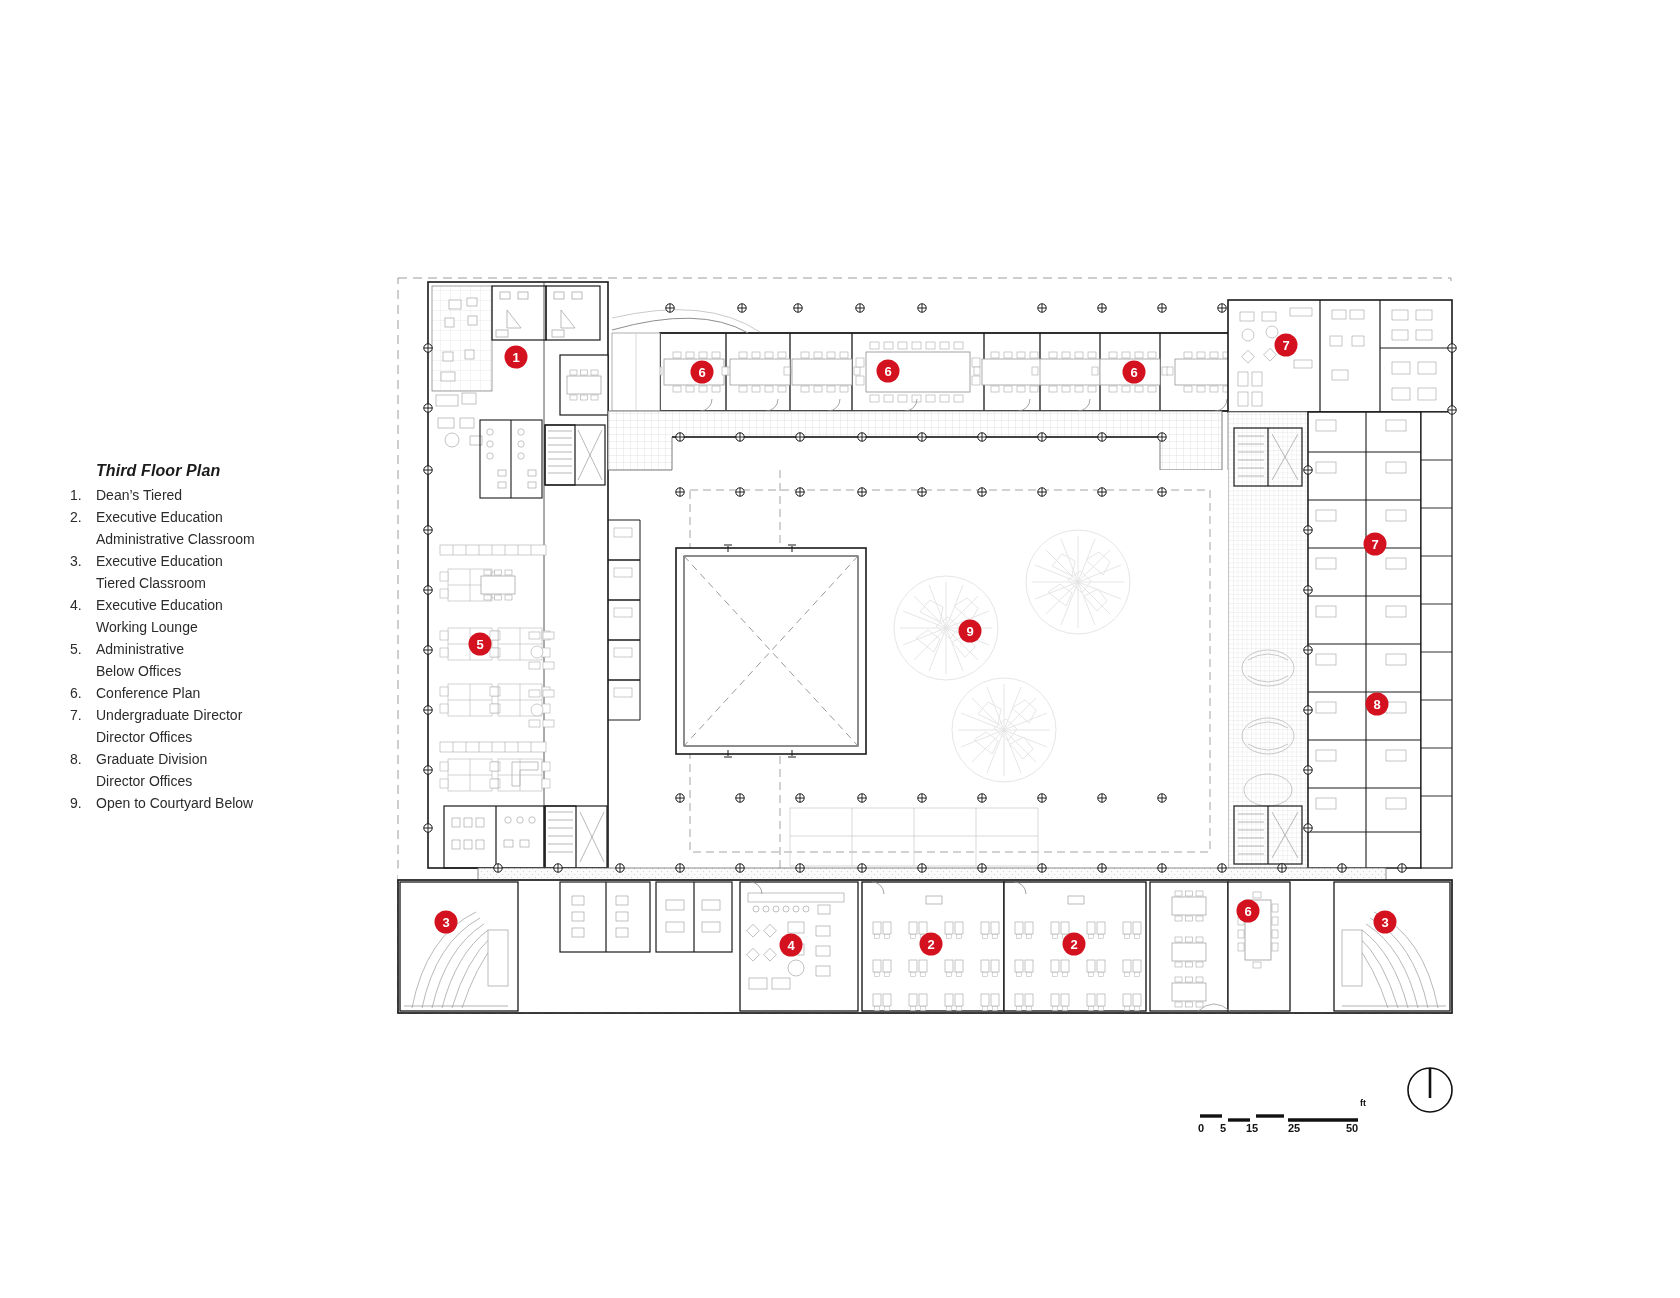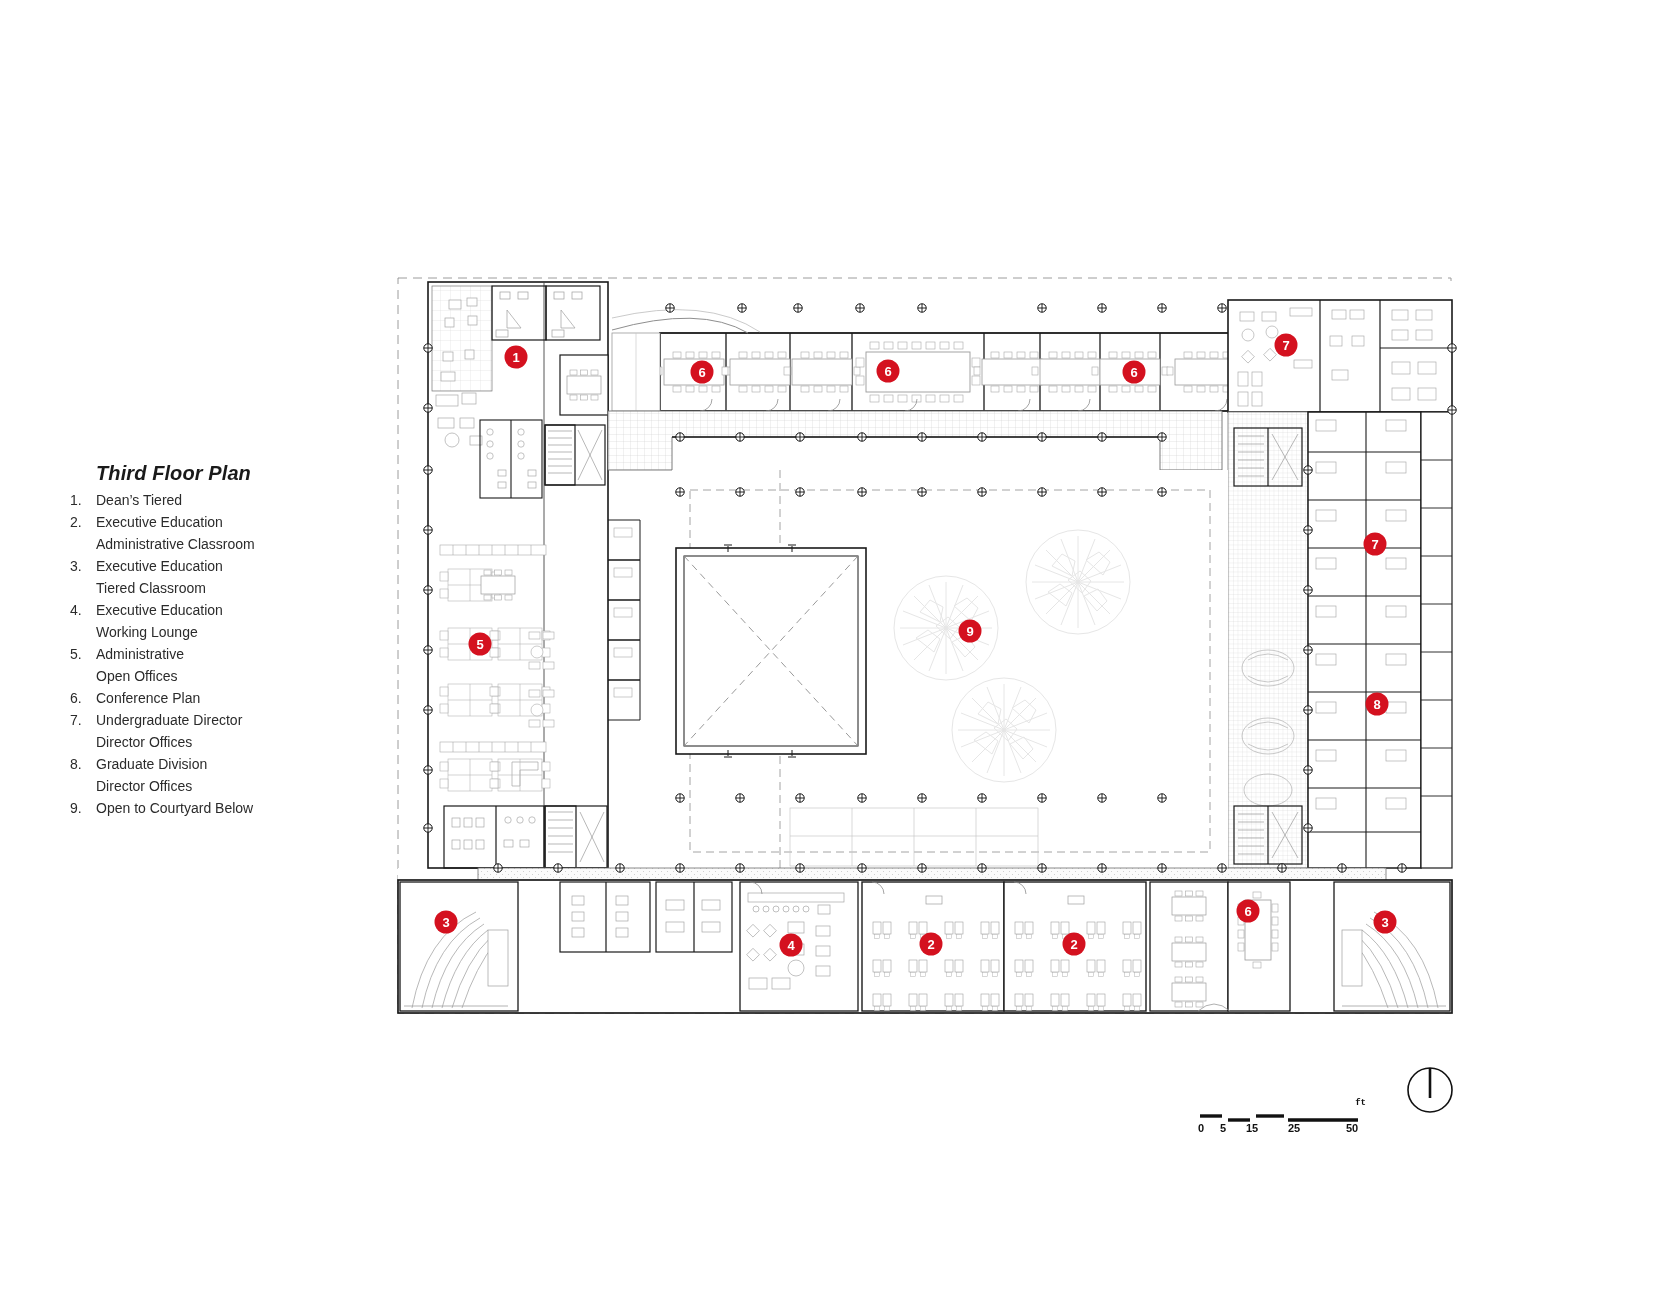--- a/index.html
+++ b/index.html
@@ -7,40 +7,40 @@
   body{
     width:1680px;height:1298px;position:relative;overflow:hidden;
     font-family:"Liberation Sans","DejaVu Sans",sans-serif;
     color:#231f20;
   }
   #sheet{position:absolute;left:0;top:0;width:1680px;height:1298px;}
 
   
   #legend{position:absolute;left:70px;top:462px;width:300px;}
   #legend .legend-title{
-    font-size:20px;font-weight:bold;font-style:italic;
+    font-size:16px;font-weight:bold;font-style:italic;
     margin:0 0 4px 26px;letter-spacing:.1px;color:#1a1a1a;
   }
   #legend ol{list-style:none;margin:0;padding:0;}
   #legend li{
     position:relative;font-size:14px;line-height:22px;
     padding-left:26px;color:#2b2b2b;
   }
   #legend li .num{
     position:absolute;left:0;top:0;width:20px;text-align:left;
     font-size:14px;color:#2b2b2b;
   }
   #legend li .lbl{display:block;}
   #legend li .lbl2{display:block;}
 
   
   #scalebar{position:absolute;left:1198px;top:1100px;width:190px;}
   #scalebar .sb-ticks{position:relative;height:22px;}
   #scalebar .sb-unit{
-    position:absolute;right:22px;top:-2px;font-size:9px;font-weight:bold;color:#111;font-family:Liberation Mono, monospace;
+    position:absolute;right:22px;top:-2px;font-size:9px;font-weight:bold;color:#111;
   }
   #scalebar .sb-nums{position:relative;height:14px;}
   #scalebar .sb-nums span{
     position:absolute;font-size:11px;font-weight:bold;color:#111;top:0;
   }
   .mk-t{fill:#ffffff;font-family:"Liberation Sans",sans-serif;font-weight:bold;
         font-size:13px;text-anchor:middle;dominant-baseline:central;}
 </style>
 </head>
 <body>
@@ -65,21 +65,21 @@
       <span class="lbl2">Tiered Classroom</span>
     </li>
     <li>
       <span class="num">4.</span>
       <span class="lbl">Executive Education</span>
       <span class="lbl2">Working Lounge</span>
     </li>
     <li>
       <span class="num">5.</span>
       <span class="lbl">Administrative</span>
-      <span class="lbl2">Open Offices</span>
+      <span class="lbl2">Below Offices</span>
     </li>
     <li>
       <span class="num">6.</span>
       <span class="lbl">Conference Plan</span>
     </li>
     <li>
       <span class="num">7.</span>
       <span class="lbl">Undergraduate Director</span>
       <span class="lbl2">Director Offices</span>
     </li>

